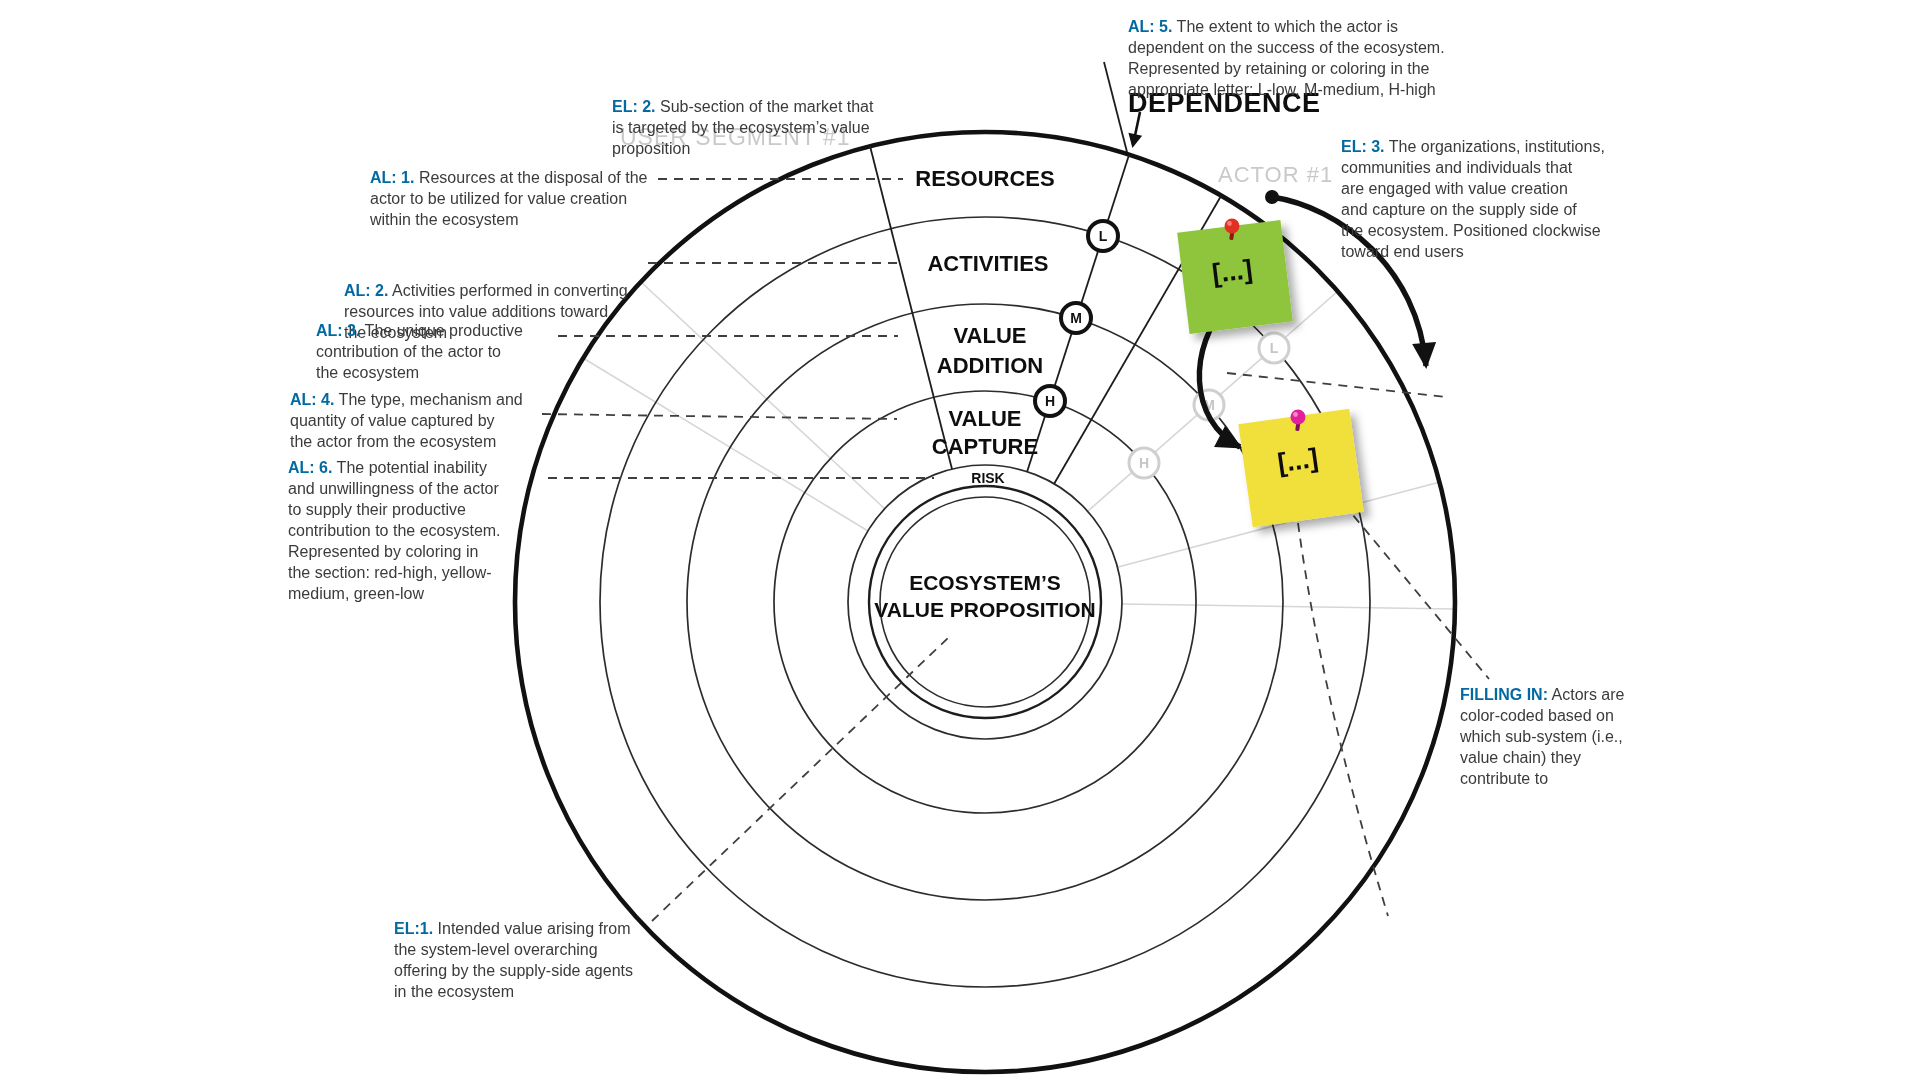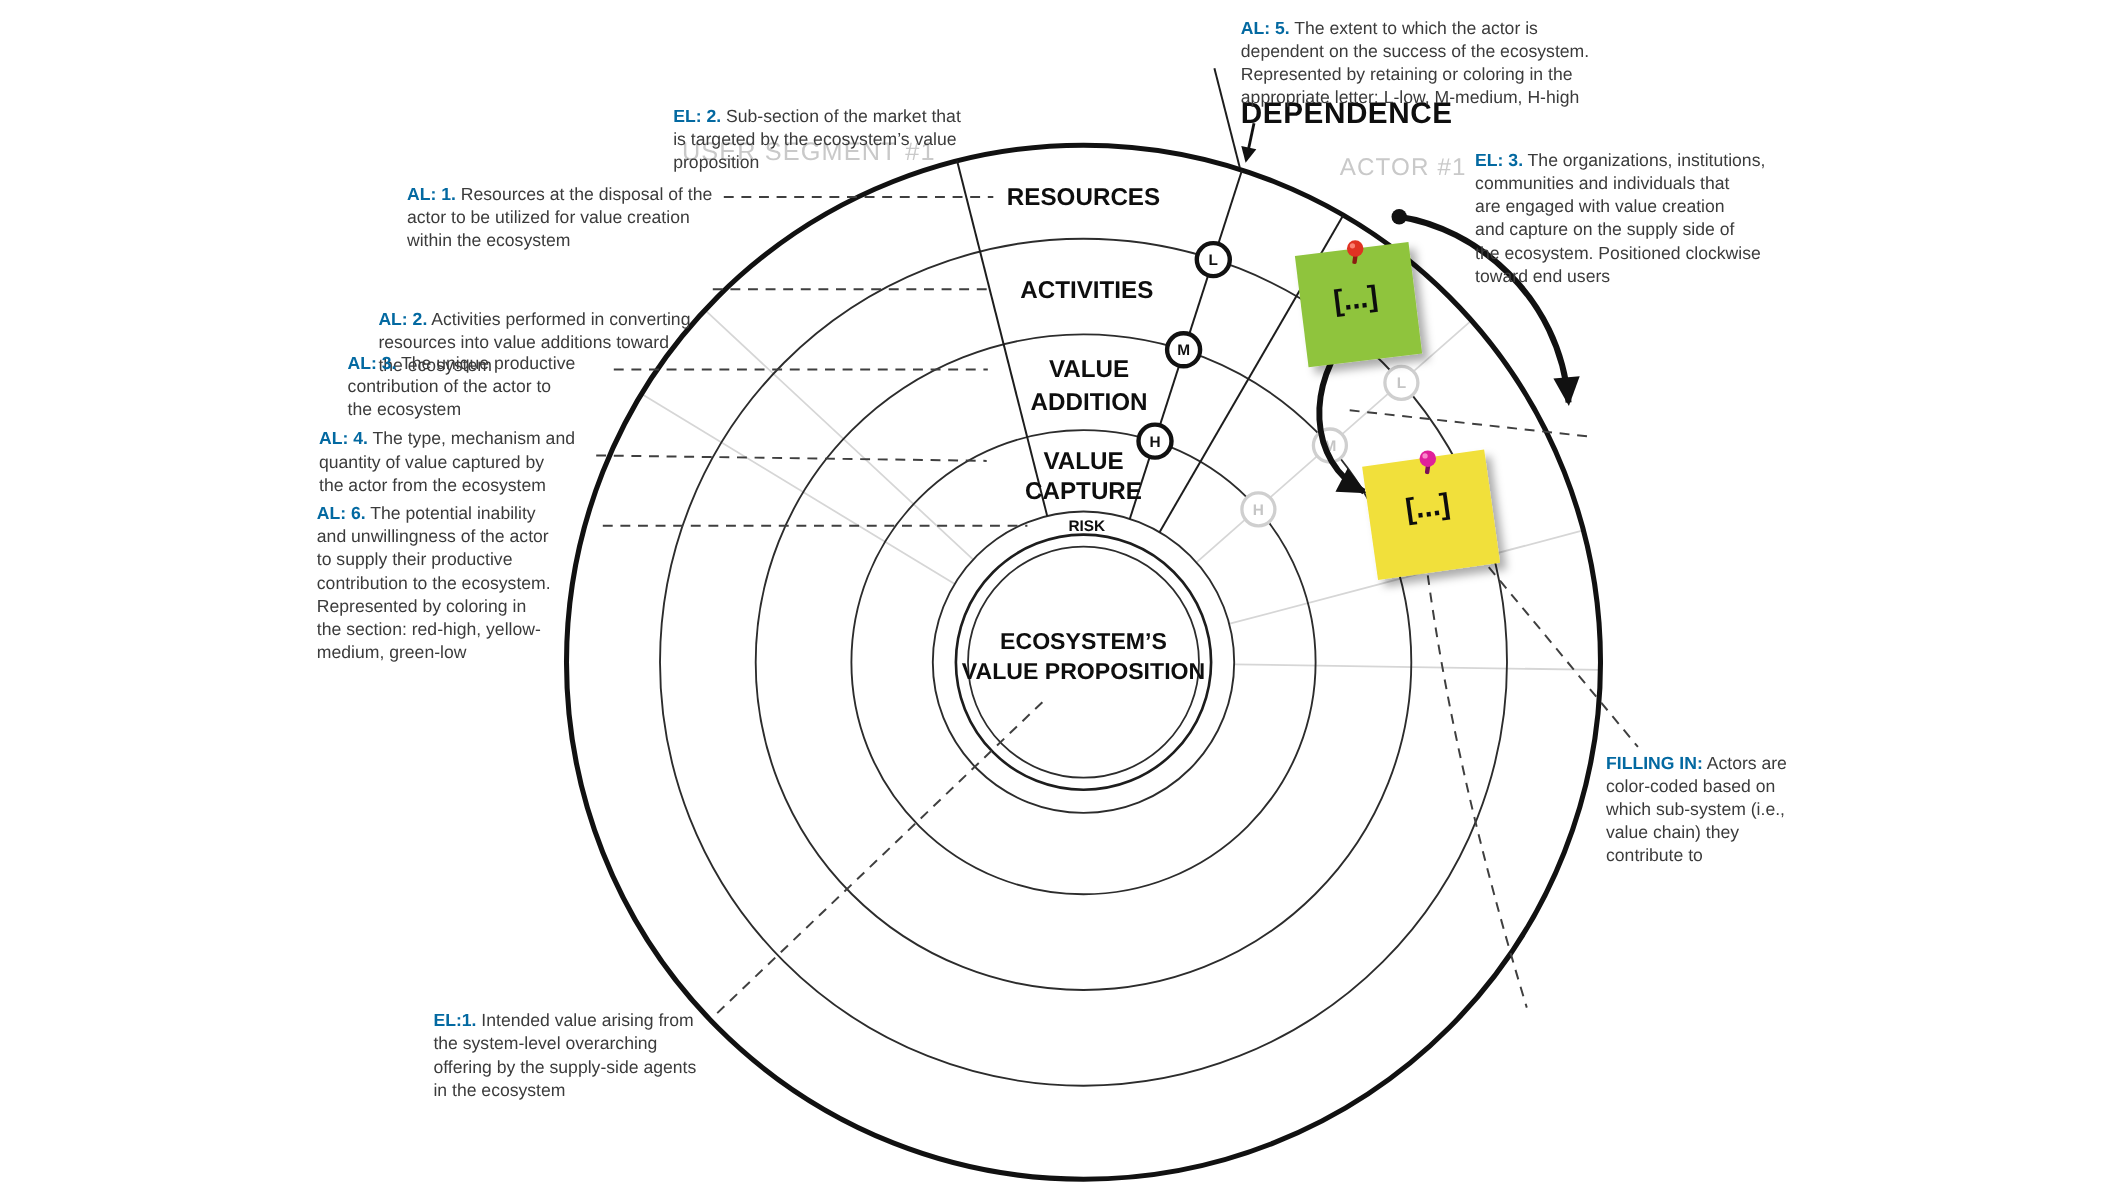--- a/index.html
+++ b/index.html
@@ -135,21 +135,21 @@
     </g>
   </g>
   <g>
     <rect x="1296" y="419" width="4" height="12" rx="1.5" fill="#7d1057" transform="rotate(8 1298 425)"></rect>
     <circle cx="1298" cy="417" r="7.5" fill="#e0219a"></circle>
     <circle cx="1295.5" cy="414.5" r="2.4" fill="#ff9ad4" opacity="0.85"></circle>
   </g>
 </svg>
 
 <div class="ghost-label" style="left:620px;top:124px;">USER SEGMENT #1</div>
-<div class="ghost-label" style="left:1218px;top:139px;font-size:22px;">ACTOR #1</div>
+<div class="ghost-label" style="left:1218px;top:162px;font-size:22px;">ACTOR #1</div>
 
 <div class="big-label" style="left:1128px;top:88px;">DEPENDENCE</div>
 
 <div class="anno" style="left:1128px;top:16px;">
   <b>AL: 5.</b><span class="t"> The extent to which the actor is
 dependent on the success of the ecosystem.
 Represented by retaining or coloring in the
 appropriate letter: L-low, M-medium, H-high</span>
 </div>
 

